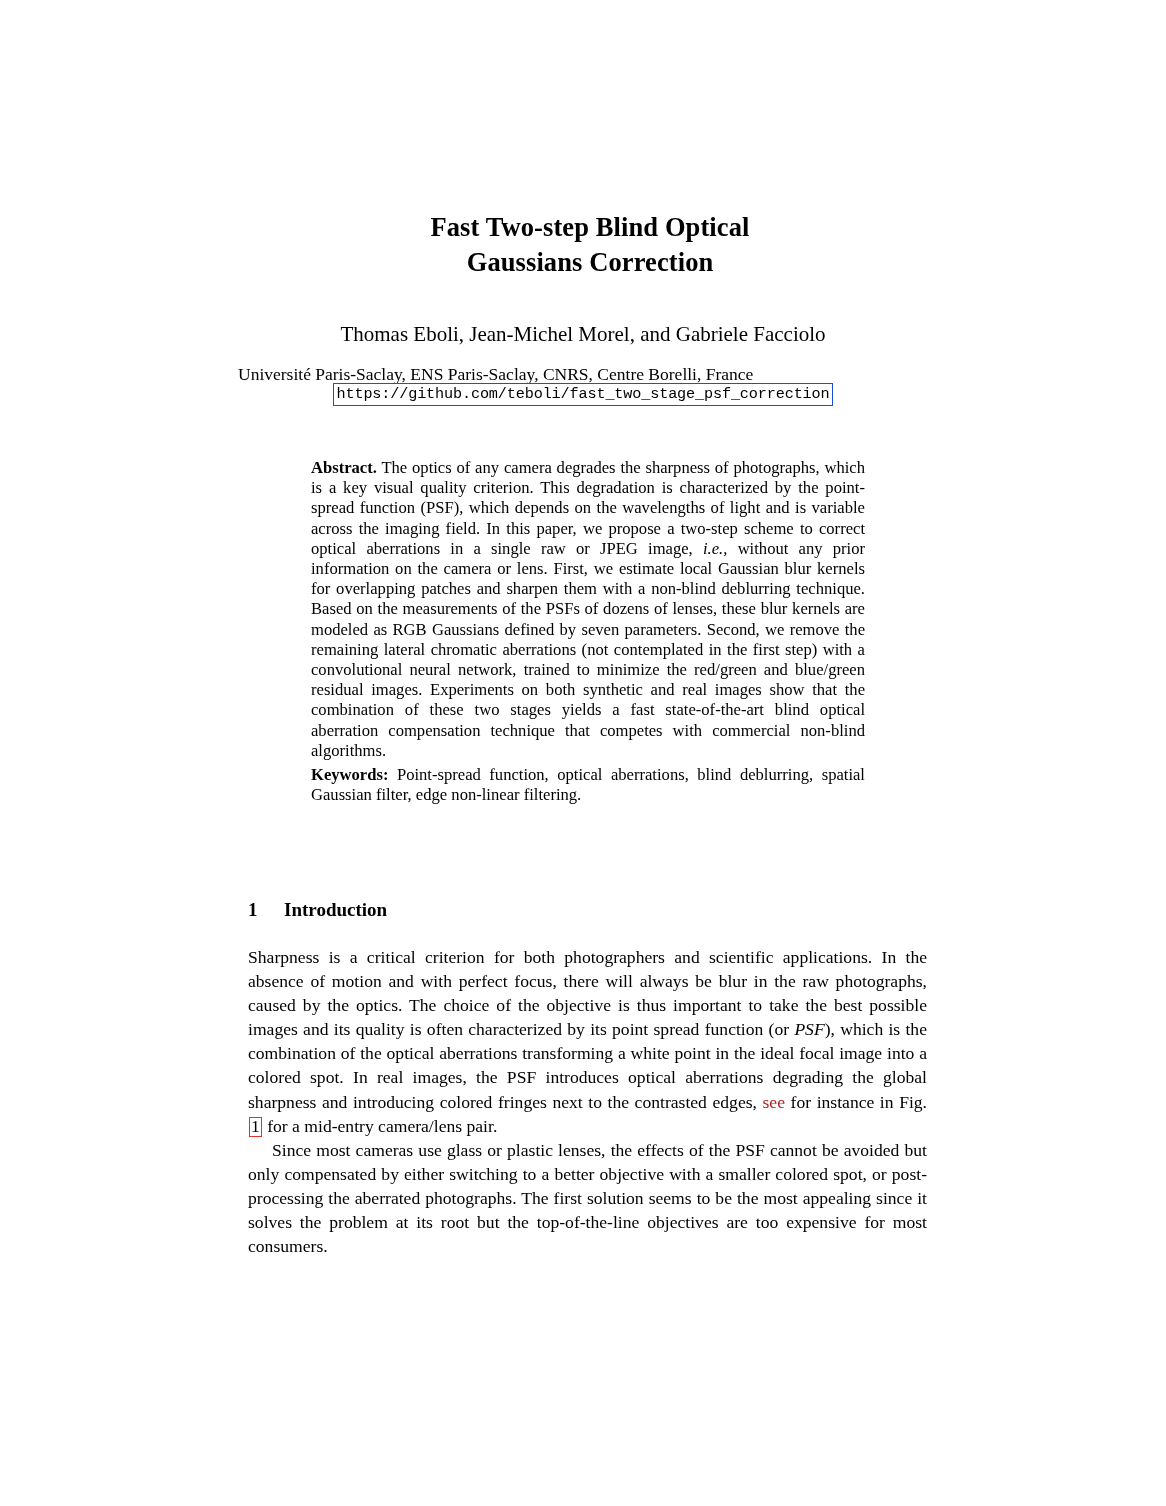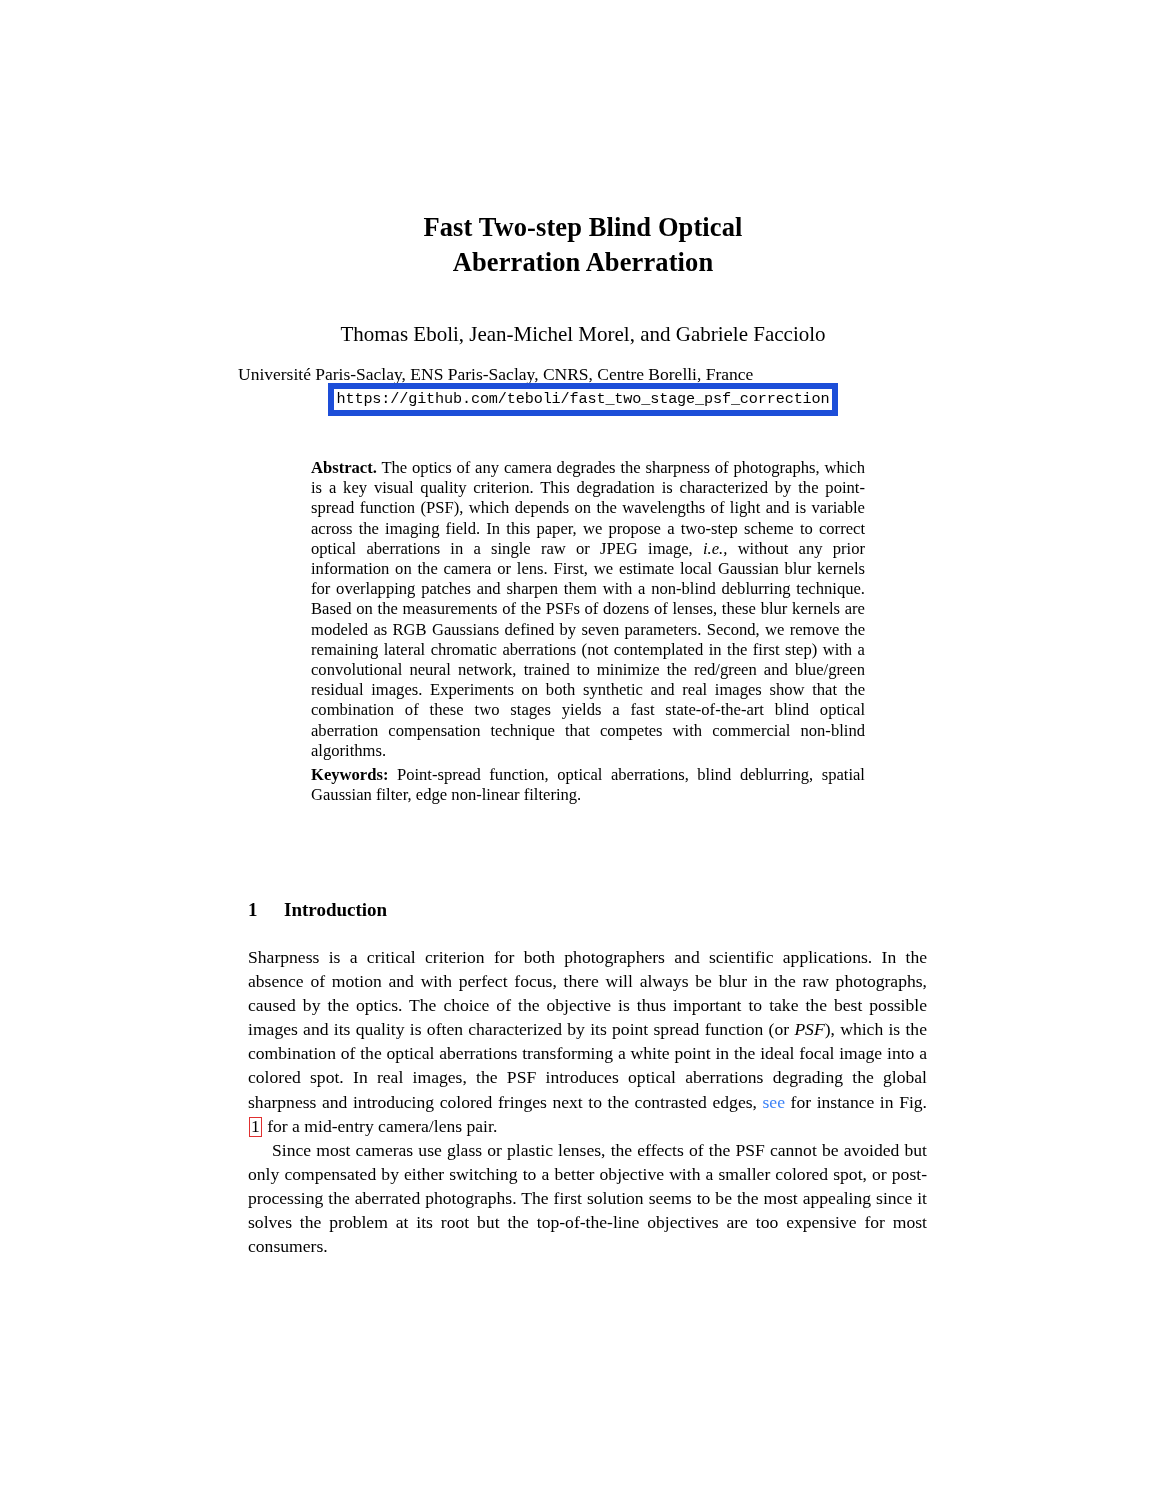--- a/index.html
+++ b/index.html
@@ -22,21 +22,21 @@
     left: 0;
     top: 0;
     width: 1166px;
     height: 1506px;
     background: #ffffff;
   }
 
   
   .title {
     position: absolute;
-    left: 238px;
+    left: 245px;
     top: 210px;
     width: 690px;
     text-align: center;
     font-size: 26.5px;
     font-weight: bold;
     line-height: 35px;
     letter-spacing: 0.1px;
   }
   .title-line { display: block; }
 
@@ -67,21 +67,21 @@
     width: 690px;
     text-align: center;
   }
   .url-box {
     display: inline-block;
     font-family: "Liberation Mono", "DejaVu Sans Mono", monospace;
     font-size: 15.2px;
     line-height: 19px;
     letter-spacing: -0.15px;
     padding: 1px 2px 1px 2px;
-    border: 6px solid #1d4ed8;
+    border: 1px solid #1d4ed8;
     color: #000000;
     text-decoration: none;
     white-space: nowrap;
   }
 
   
   .abstract-block {
     position: absolute;
     left: 311px;
     top: 458px;
@@ -121,41 +121,41 @@
     font-size: 17.6px;
     line-height: 24.1px;
     text-align: justify;
     text-justify: inter-word;
     hyphens: none;
   }
   .body-block p { margin: 0; }
   .body-block p.indent { text-indent: 24px; }
 
   .cite-link {
-    color: #3b82f6;
+    color: #b91c1c;
     text-decoration: none;
   }
   .ref-box {
     display: inline-block;
     border: 1px solid #e03030;
     color: #000000;
     text-decoration: none;
     padding: 0 1px;
     line-height: 1.02;
     margin: 0 1px;
   }
 </style>
 </head>
 <body>
 
 <div class="page">
 
   <div class="title">
     <span class="title-line">Fast Two-step Blind Optical</span>
-    <span class="title-line">Aberration Aberration</span>
+    <span class="title-line">Gaussians Correction</span>
   </div>
 
   <div class="authors">Thomas Eboli, Jean-Michel Morel, and Gabriele Facciolo</div>
 
   <div class="affiliation">Université Paris-Saclay, ENS Paris-Saclay, CNRS, Centre Borelli, France</div>
 
   <div class="url-wrap">
     <a class="url-box" href="#">https://github.com/teboli/fast_two_stage_psf_correction</a>
   </div>
 

